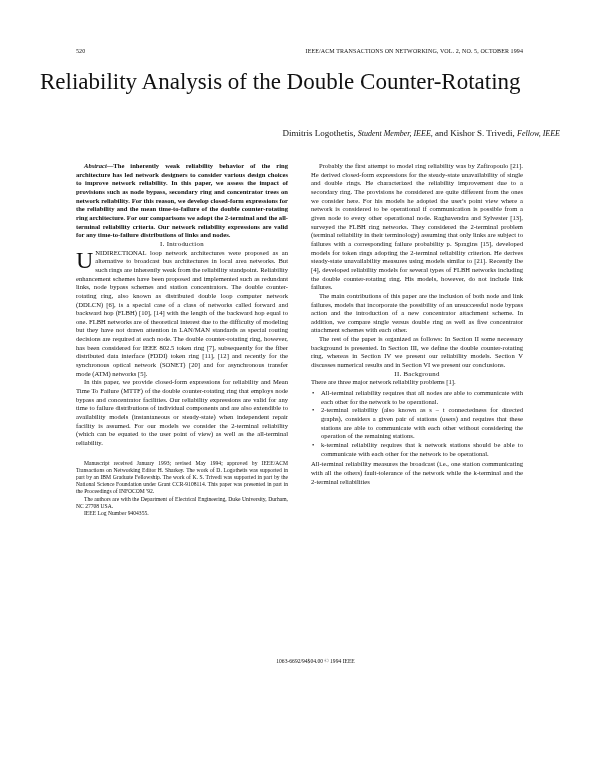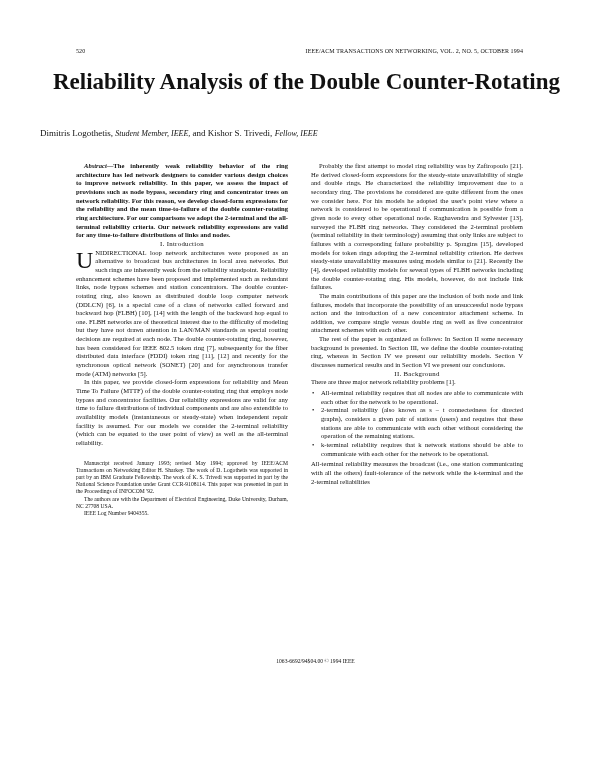--- a/index.html
+++ b/index.html
@@ -1,22 +1,22 @@
 <!DOCTYPE html>
 <html><head>
 <meta charset="utf-8">
 <style>
   html, body { margin:0; padding:0; background:#ffffff; }
   body { width:600px; height:775px; position:relative; overflow:hidden;
          font-family:"Liberation Serif", "DejaVu Serif", serif; color:#111; }
   .running-head { position:absolute; top:48px; left:76px; width:447px;
                   font-size:6px; letter-spacing:0.1px; display:flex; justify-content:space-between; }
-  .title { position:absolute; top:68px; left:40px; width:520px; text-align:right;
-           font-size:23px; line-height:28px; font-weight:bold; margin:0; }
-  .authors { position:absolute; top:128px; left:40px; width:520px; text-align:left; font-size:9px; }
+  .title { position:absolute; top:68px; left:40px; width:520px; text-align:left;
+           font-size:23px; line-height:28px; font-weight:normal; margin:0; }
+  .authors { position:absolute; top:128px; left:40px; width:520px; text-align:right; font-size:9px; }
   .authors i { font-style:italic; font-size:8px; }
   .col { position:absolute; top:162px; width:212px; font-size:6.6px; line-height:8.65px; text-align:justify; }
   .col.left { left:76px; }
   .col.right { left:311px; top:162px; }
   .col p { margin:0; text-indent:8px; }
   .abstract { font-weight:bold; }
   .abstract i { font-weight:bold; }
   .section-head { text-align:center; font-size:6.8px; margin:11px 0 4px 0; text-indent:0 !important; letter-spacing:0.3px; }
   .dropcap-para { text-indent:0 !important; }
   .dropcap { float:left; font-size:24px; line-height:20px; margin:1px 2px 0 0; }

